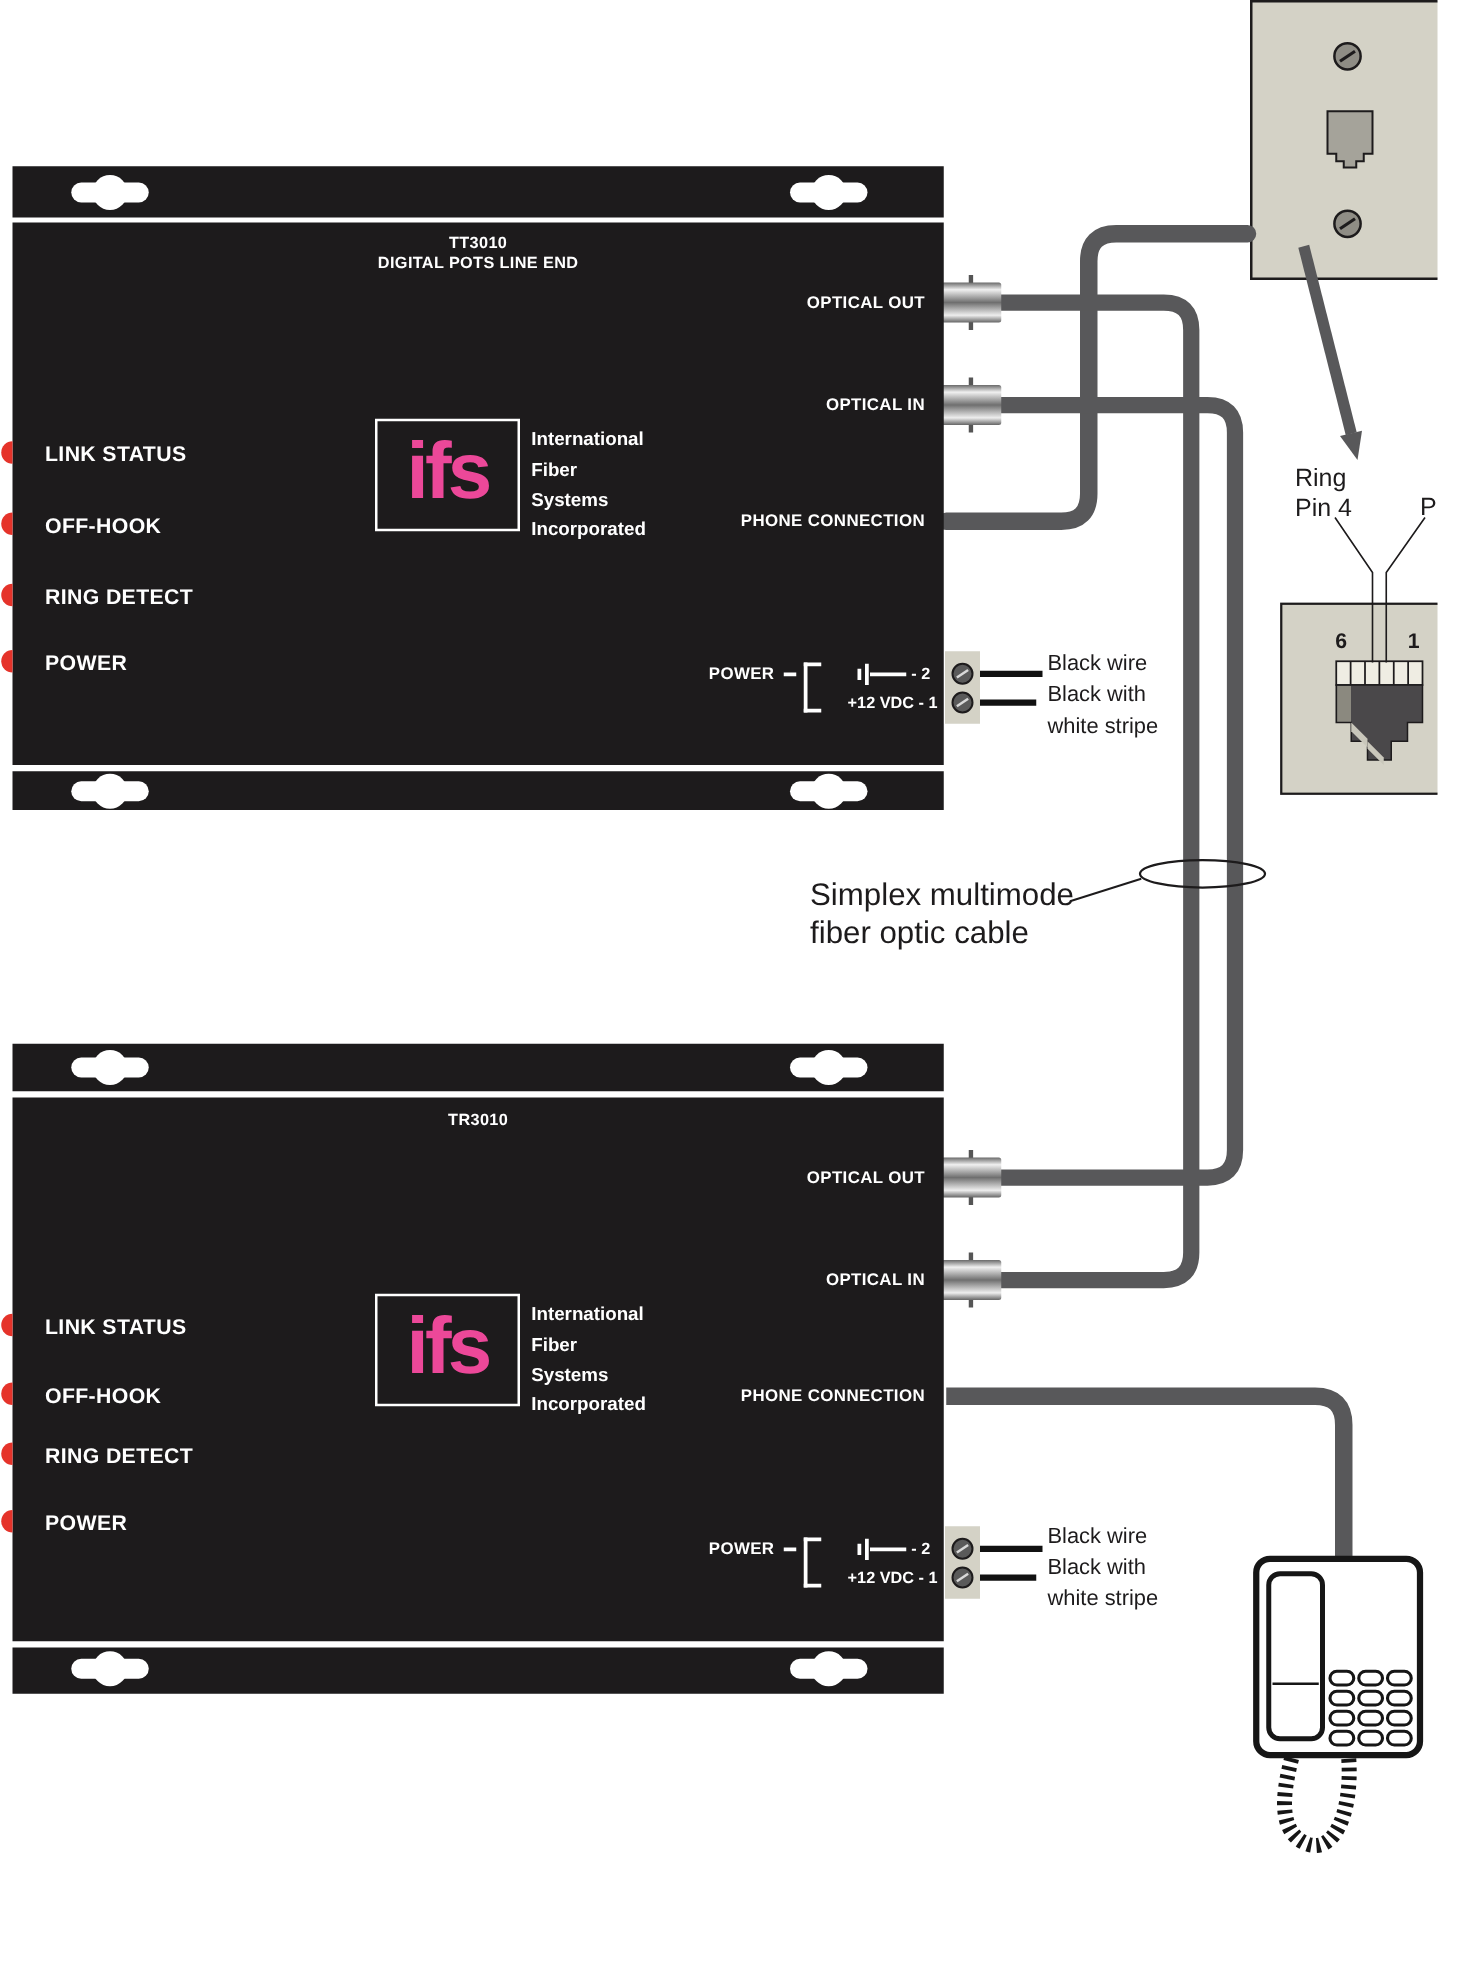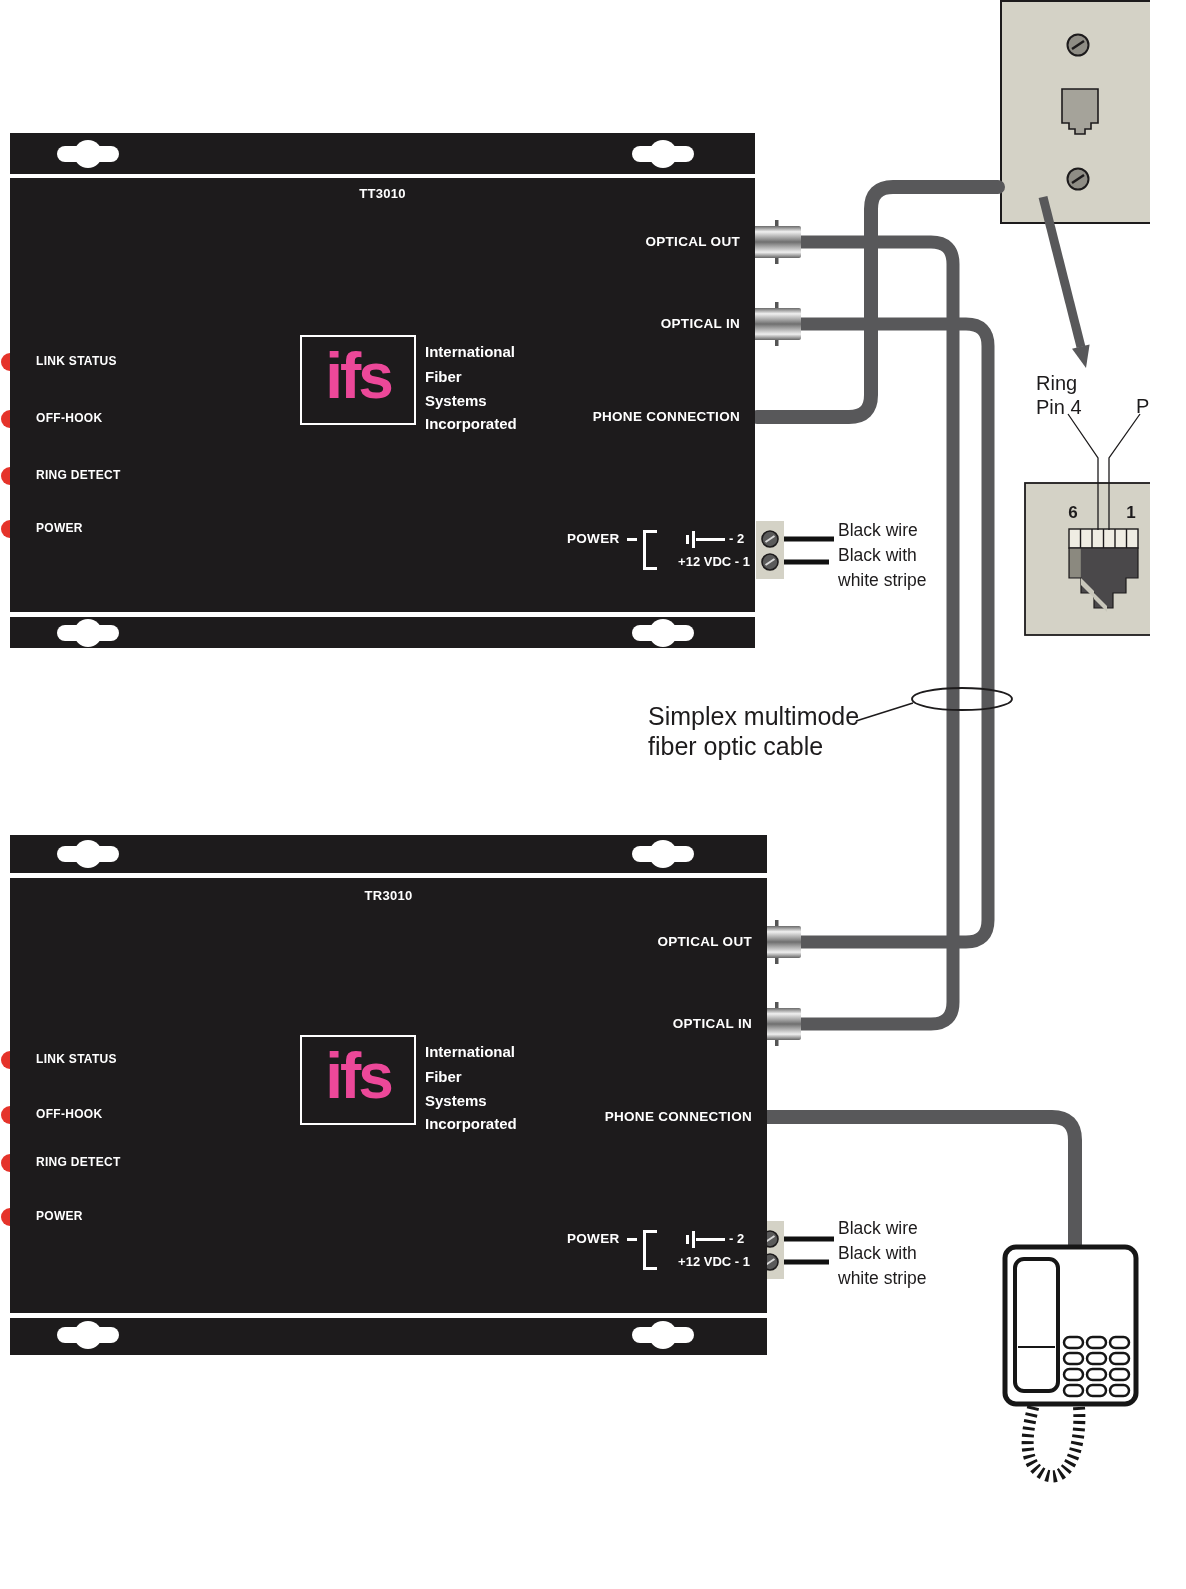--- a/index.html
+++ b/index.html
@@ -9,21 +9,21 @@
   .dev{position:absolute;left:10px;width:745px;z-index:2;}
   .strip{position:absolute;left:0;width:100%;background:#1d1b1c;}
   .panel{position:absolute;left:0;width:100%;background:#1d1b1c;}
   .slot{position:absolute;width:0;height:0;}
   .slot .bar{position:absolute;left:-31px;top:-8px;width:62px;height:16px;border-radius:8px;background:#fff;}
   .slot .circ{position:absolute;left:-14px;top:-14px;width:28px;height:28px;border-radius:50%;background:#fff;}
   .ptitle{position:absolute;left:0;width:100%;text-align:center;color:#fff;font-weight:bold;
           font-size:13px;height:15px;line-height:15px;letter-spacing:.3px;}
   .ledrow{position:absolute;left:0;height:18px;}
   .ledrow .led{position:absolute;left:-9px;top:0;width:9px;height:18px;border-radius:9px 0 0 9px;background:#e5332a;}
-  .ledrow span{position:absolute;left:26px;top:1px;color:#fff;font-weight:bold;font-size:12px;letter-spacing:.3px;white-space:nowrap;}
+  .ledrow span{position:absolute;left:26px;top:1px;color:#fff;font-weight:bold;font-size:17px;letter-spacing:.3px;white-space:nowrap;}
   .logobox{position:absolute;left:290px;top:157px;width:112px;height:86px;border:2px solid #fff;
            text-align:center;color:#ec4899;font-weight:bold;font-size:64px;line-height:78px;letter-spacing:-3px;}
   .logoline{position:absolute;left:415px;color:#fff;font-weight:bold;font-size:15px;height:20px;line-height:20px;white-space:nowrap;}
   .portlbl{position:absolute;right:15px;color:#fff;font-weight:bold;font-size:13.5px;height:16px;line-height:16px;
            letter-spacing:.3px;white-space:nowrap;}
   .pwr{position:absolute;left:545px;top:340px;width:195px;height:56px;color:#fff;font-weight:bold;}
   .pwr .pwrlbl{position:absolute;left:12px;top:13px;font-size:13.5px;letter-spacing:.3px;}
   .pwr .dash{position:absolute;left:72px;top:20px;width:10px;height:3px;background:#fff;}
   .pwr .brak{position:absolute;left:88px;top:12px;width:11px;height:34px;
              border-left:3px solid #fff;border-top:3px solid #fff;border-bottom:3px solid #fff;}
@@ -184,20 +184,21 @@
           <i class="bar"></i>
           <i class="circ"></i>
         </div>
       <div class="slot" style="left:653px;top:21px;">
           <i class="bar"></i>
           <i class="circ"></i>
         </div>
     </div>
     <div class="panel" style="top:45px;height:434px;">
       <div class="ptitle" style="top:8px;">TT3010</div>
+      <div class="ptitle" style="top:24px;">DIGITAL POTS LINE END</div>
 
       <div class="ledrow" style="top:175px;">
         <i class="led"></i>
         <span>LINK STATUS</span>
       </div>
       <div class="ledrow" style="top:232px;">
         <i class="led"></i>
         <span>OFF-HOOK</span>
       </div>
       <div class="ledrow" style="top:289px;">
@@ -235,21 +236,21 @@
           <i class="bar"></i>
           <i class="circ"></i>
         </div>
       <div class="slot" style="left:653px;top:16px;">
           <i class="bar"></i>
           <i class="circ"></i>
         </div>
     </div>
   </div>
 
-  <div class="dev" style="top:835px;height:520px;padding-left:12px;">
+  <div class="dev" style="top:835px;height:520px;">
     <div class="strip" style="top:0;height:38px;">
       <div class="slot" style="left:78px;top:19px;">
           <i class="bar"></i>
           <i class="circ"></i>
         </div>
       <div class="slot" style="left:653px;top:19px;">
           <i class="bar"></i>
           <i class="circ"></i>
         </div>
     </div>

